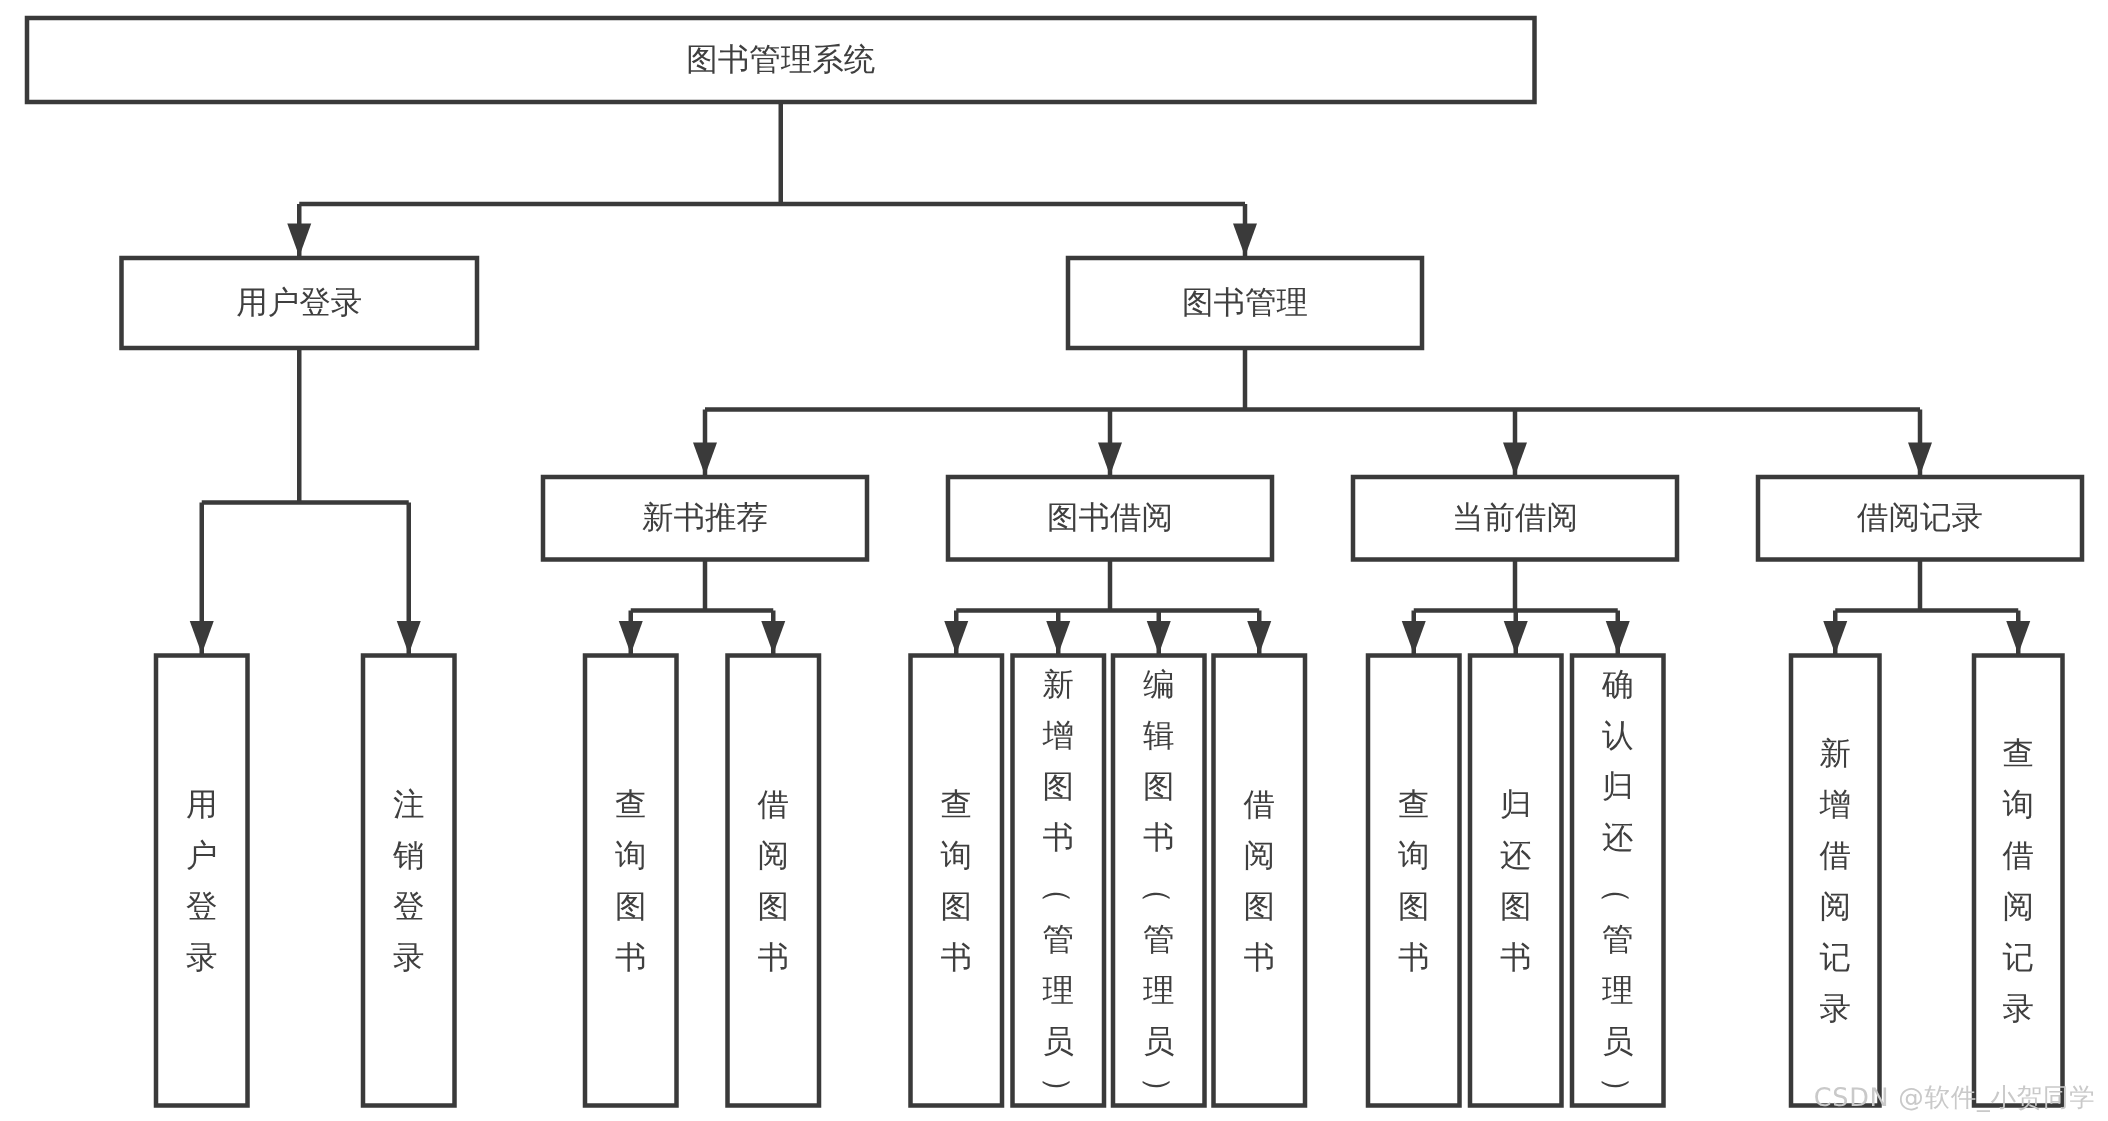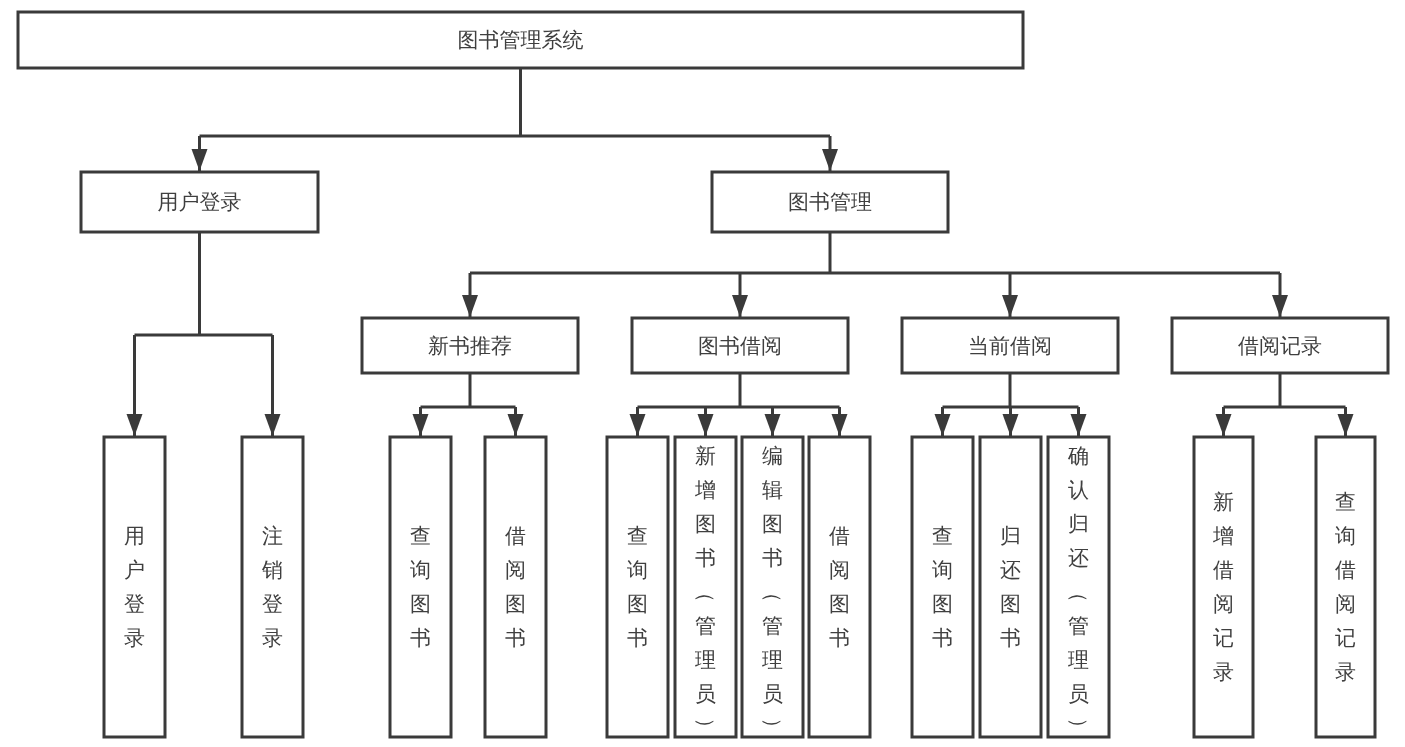--- a/index.html
+++ b/index.html
@@ -233,13 +233,14 @@
           <text x="1345.5" y="543" class="leaf-label" fill="#3f3f3f">询</text>
           <text x="1345.5" y="577" class="leaf-label" fill="#3f3f3f">借</text>
           <text x="1345.5" y="611" class="leaf-label" fill="#3f3f3f">阅</text>
           <text x="1345.5" y="645" class="leaf-label" fill="#3f3f3f">记</text>
           <text x="1345.5" y="679" class="leaf-label" fill="#3f3f3f">录</text>
         </g>
         <text x="520.5" y="41" class="node-label" fill="#3f3f3f">图书管理系统</text>
       </g>
   </svg>
 
+  <div class="watermark">CSDN @软件_小贺同学</div>
 </div>
 
 </body></html>

